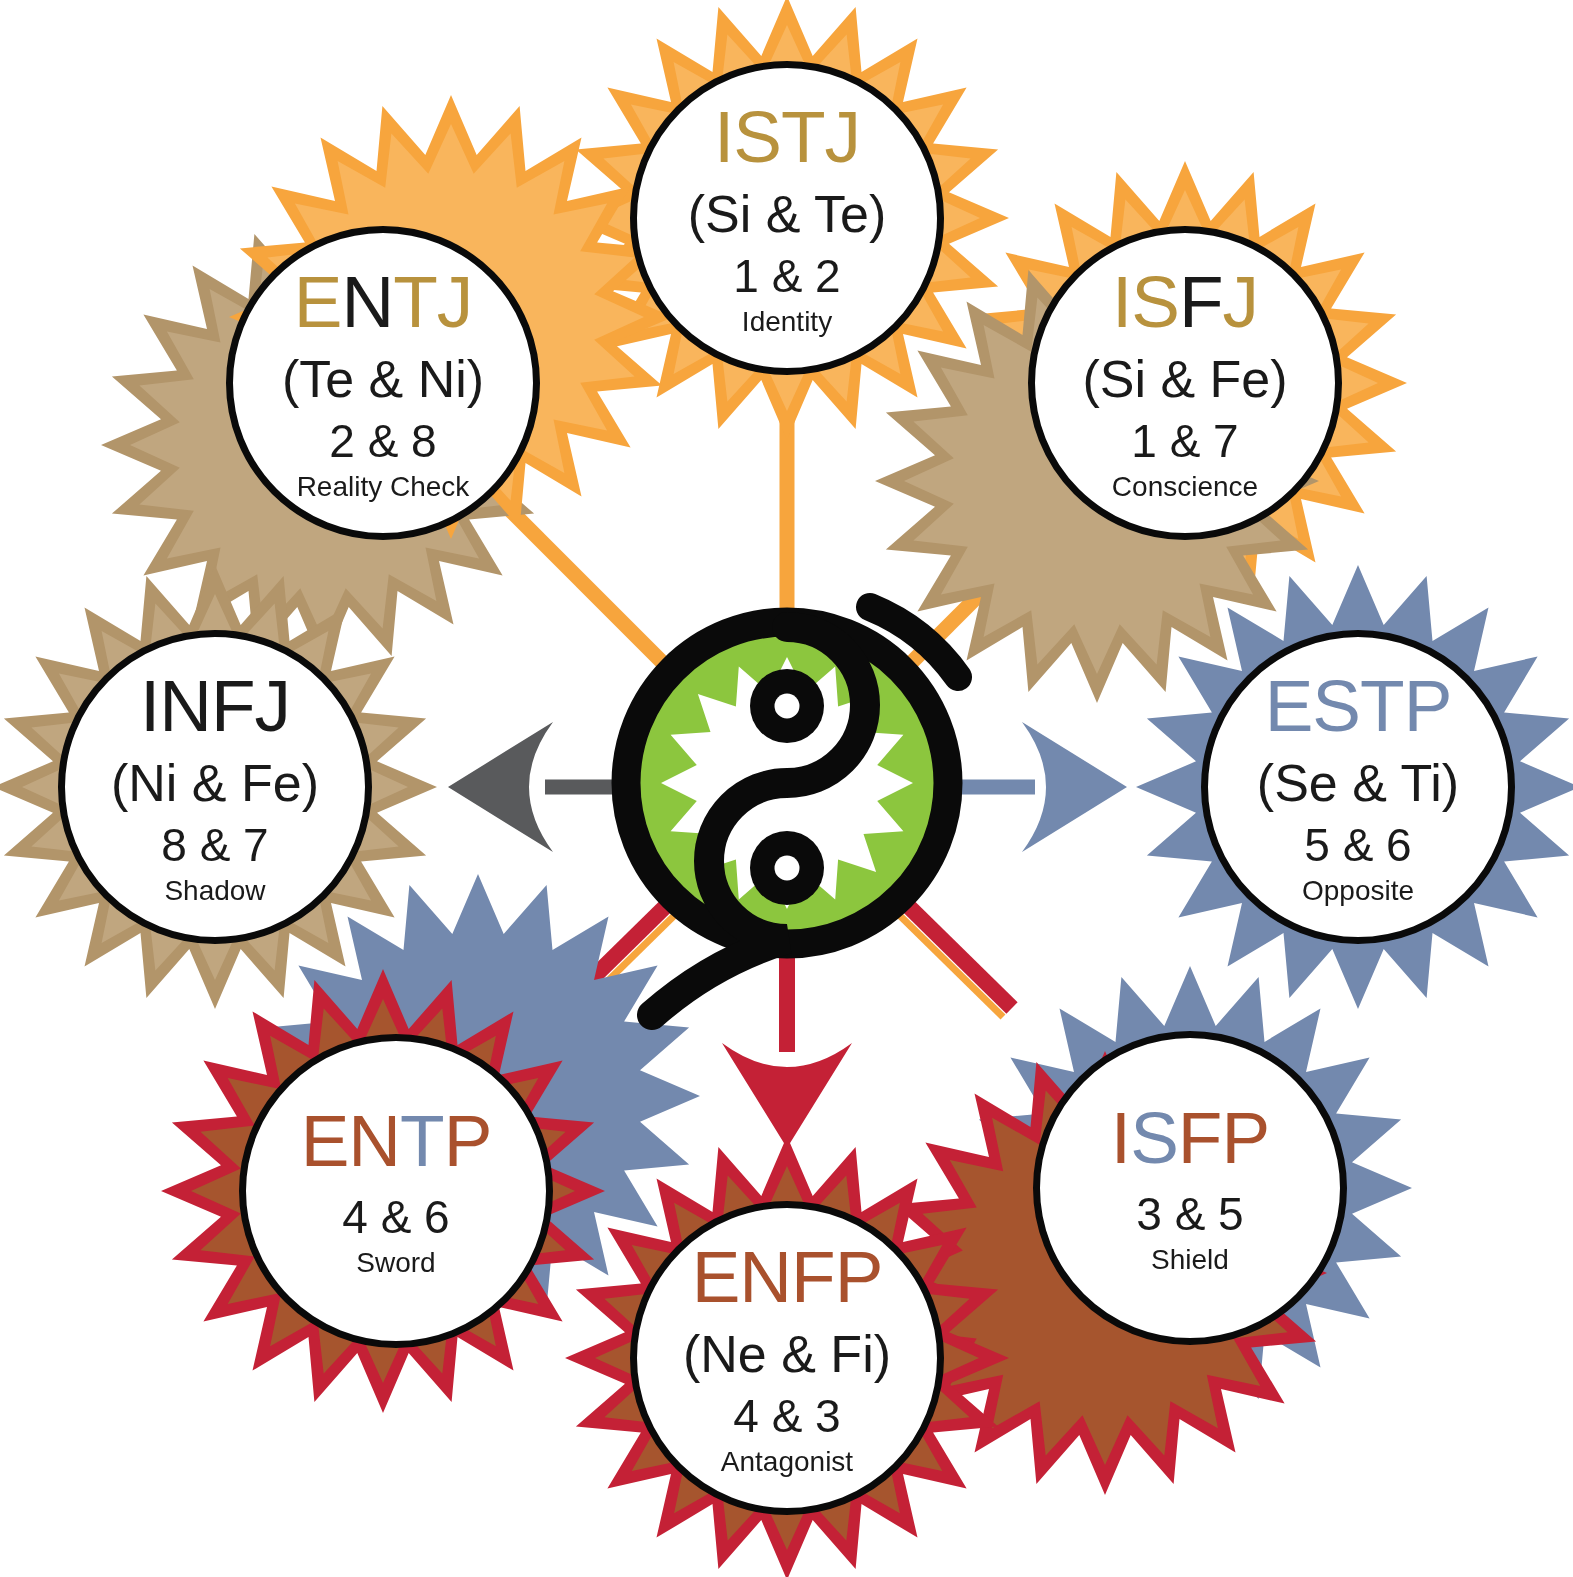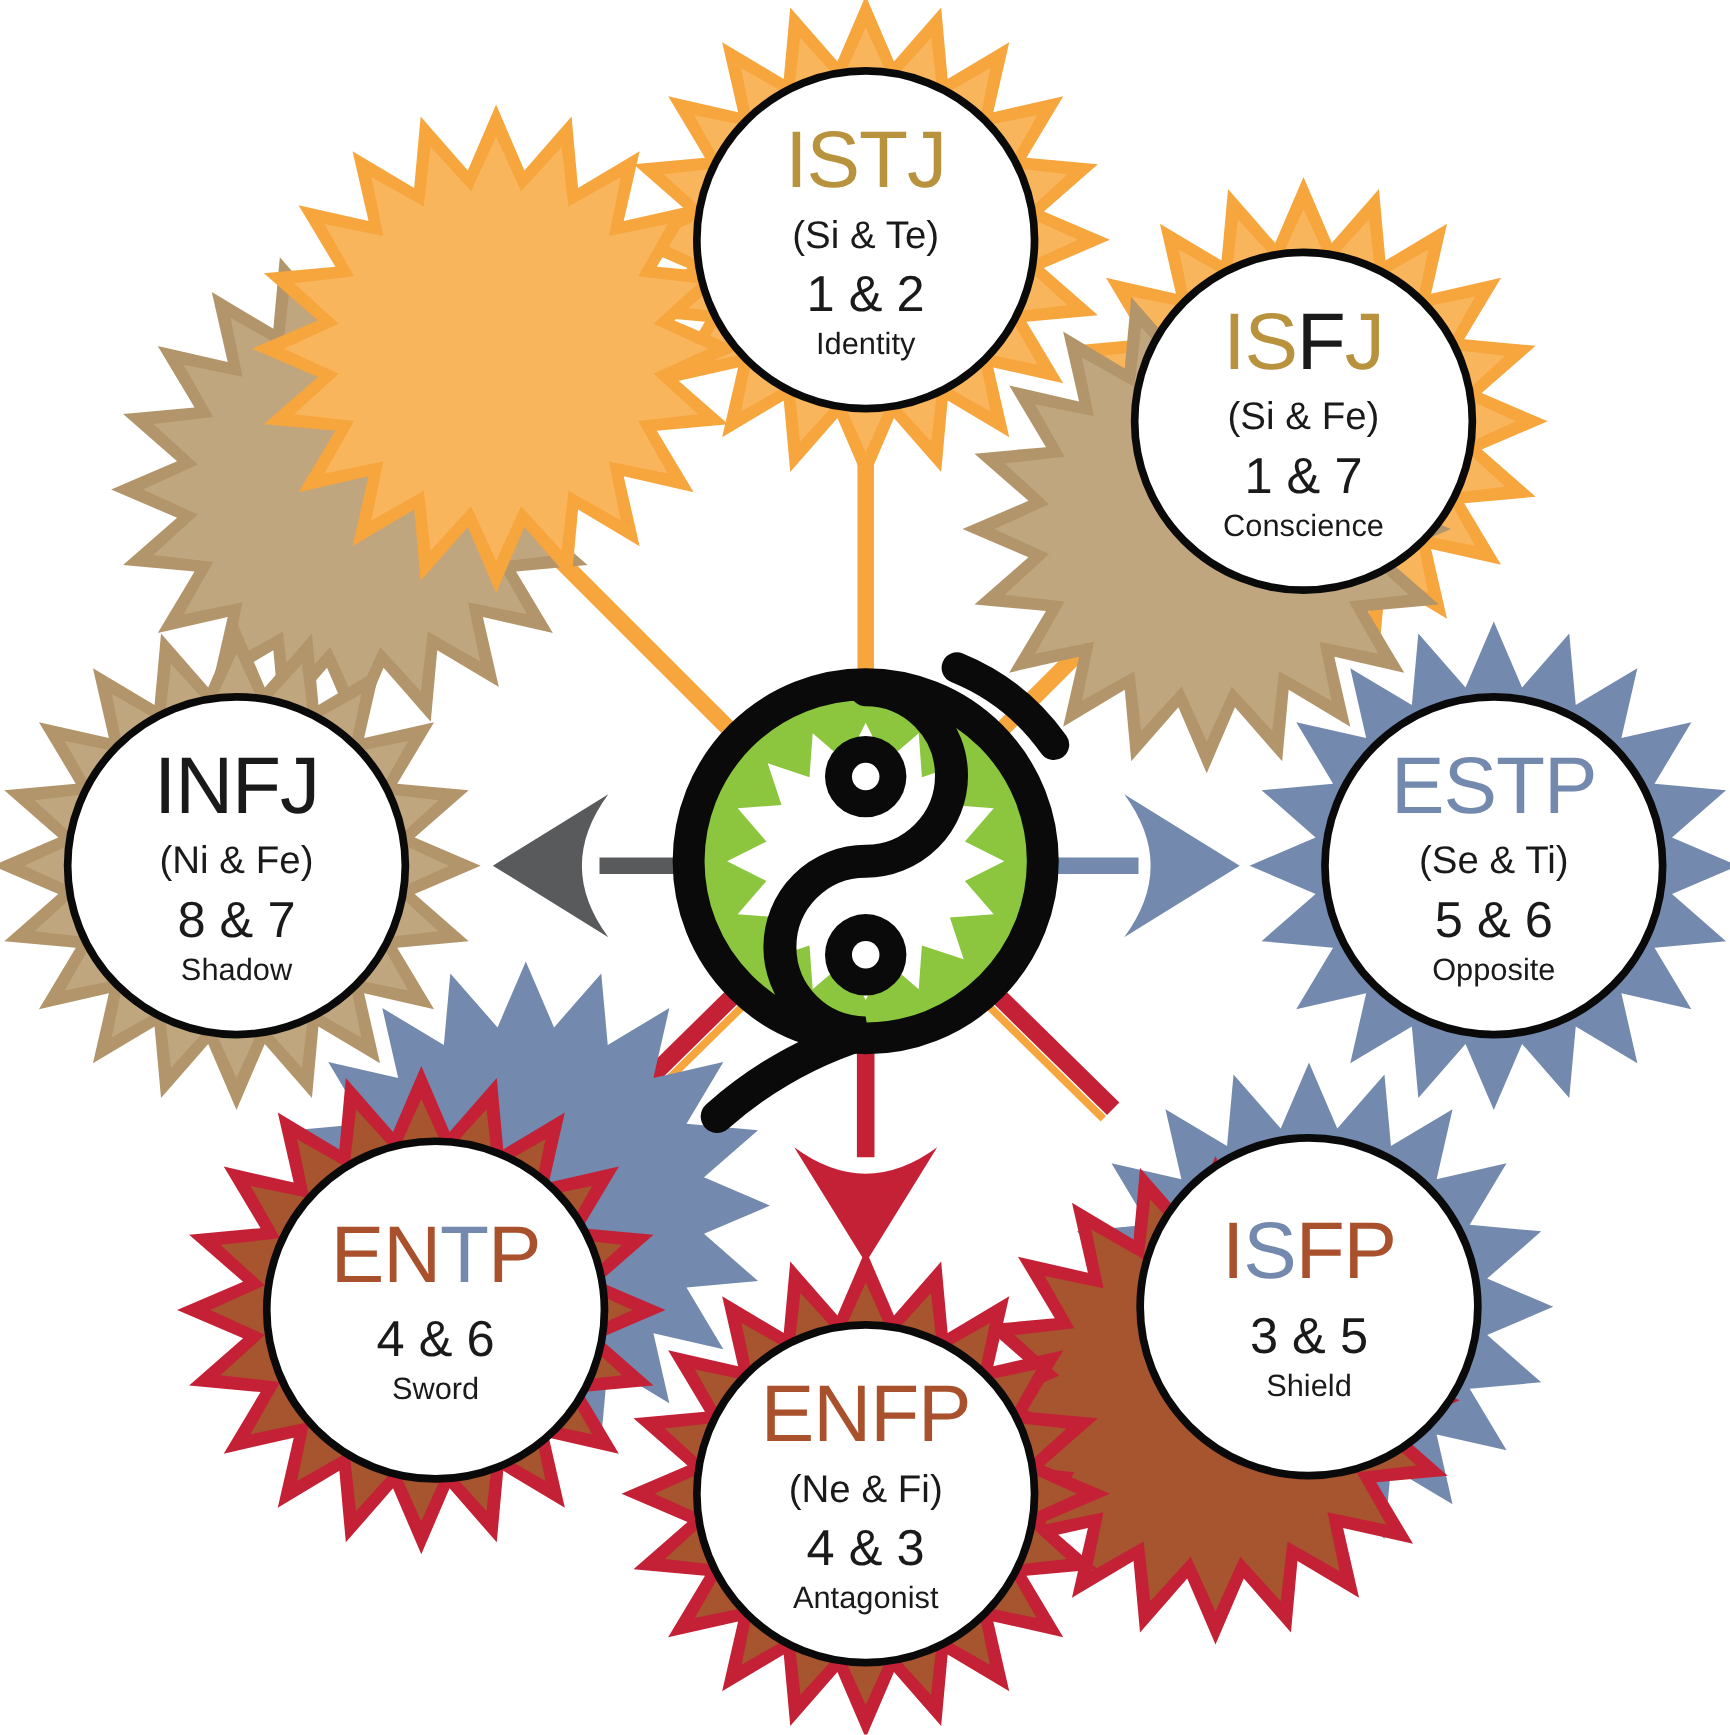--- a/index.html
+++ b/index.html
@@ -9,21 +9,21 @@
   #bursts{z-index:2;}
   #center{z-index:4;pointer-events:none;}
   .node{position:absolute;width:314px;height:314px;z-index:3;}
   .circle{
     position:absolute;inset:0;background:#ffffff;
     border:7px solid var(--ink,#0a0a0a);border-radius:50%;
     display:flex;flex-direction:column;align-items:center;justify-content:center;
     text-align:center;
   }
   .title{font-size:73px;line-height:1;letter-spacing:-1px;margin-bottom:14px;white-space:nowrap;}
-  .fn{font-size:35px;line-height:1.05;margin-bottom:8px;color:var(--text_black,#1a1a1a);white-space:nowrap;}
+  .fn{font-size:52px;line-height:1.05;margin-bottom:8px;color:var(--text_black,#1a1a1a);white-space:nowrap;}
   .num{font-size:46px;line-height:1.15;margin-bottom:4px;color:var(--text_black,#1a1a1a);white-space:nowrap;}
   .role{font-size:28px;line-height:1.05;color:var(--text_black,#1a1a1a);white-space:nowrap;}
   .c-gold{color:var(--gold,#b8923d);}
   .c-black{color:var(--text_black,#1a1a1a);}
   .c-blue{color:var(--blue,#7389ae);}
   .c-rust{color:var(--rust,#a9512d);}
 </style>
 </head>
 <body>
 
@@ -74,20 +74,28 @@
 
   <div class="node" style="left:630px;top:61px">
     <div class="circle">
       <div class="title"><span class="c-gold">I</span><span class="c-gold">S</span><span class="c-gold">T</span><span class="c-gold">J</span></div>
       <div class="fn">(Si &amp; Te)</div>
       <div class="num">1 &amp; 2</div>
       <div class="role">Identity</div>
     </div>
   </div>
 
+  <div class="node" style="left:226px;top:226px">
+    <div class="circle">
+      <div class="title"><span class="c-gold">E</span><span class="c-black">N</span><span class="c-gold">T</span><span class="c-gold">J</span></div>
+      <div class="fn">(Te &amp; Ni)</div>
+      <div class="num">2 &amp; 8</div>
+      <div class="role">Reality Check</div>
+    </div>
+  </div>
 
   <div class="node" style="left:1028px;top:226px">
     <div class="circle">
       <div class="title"><span class="c-gold">I</span><span class="c-gold">S</span><span class="c-black">F</span><span class="c-gold">J</span></div>
       <div class="fn">(Si &amp; Fe)</div>
       <div class="num">1 &amp; 7</div>
       <div class="role">Conscience</div>
     </div>
   </div>
 

